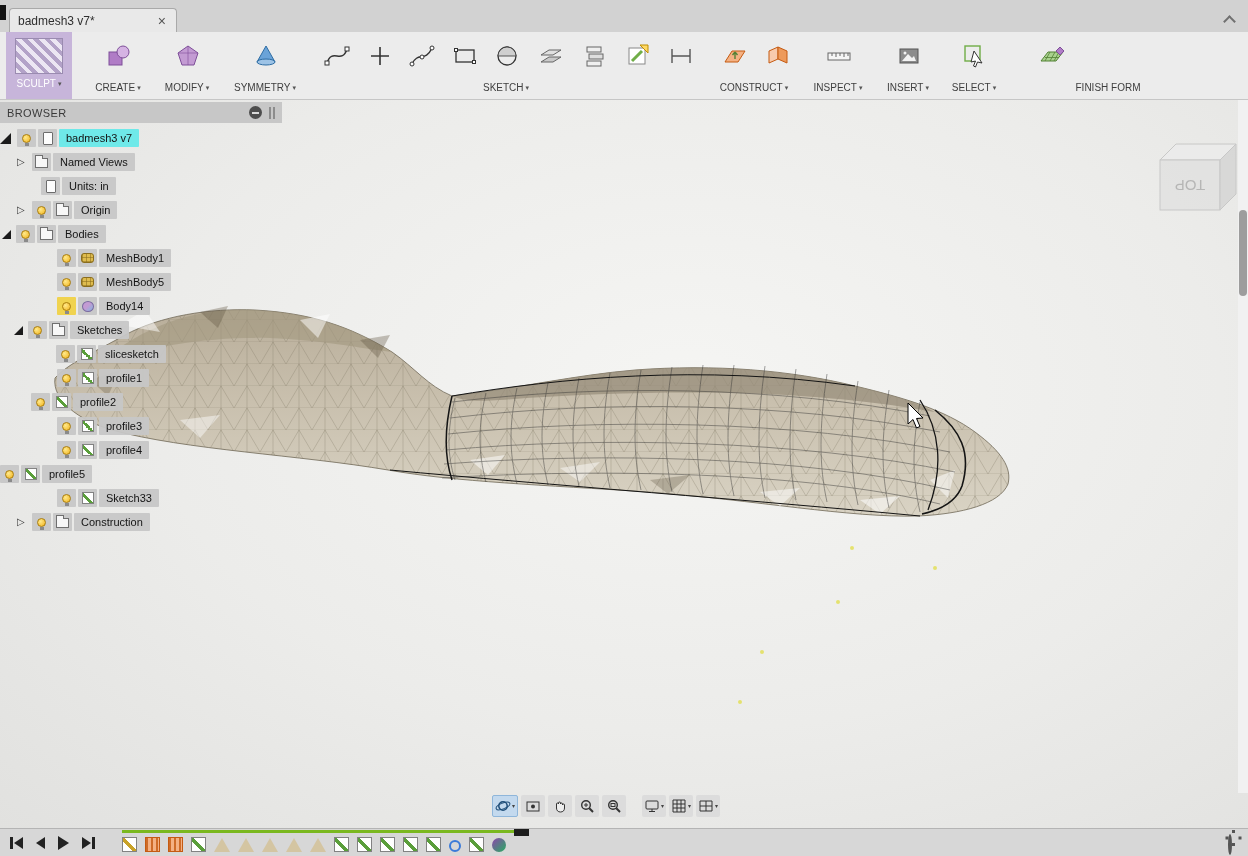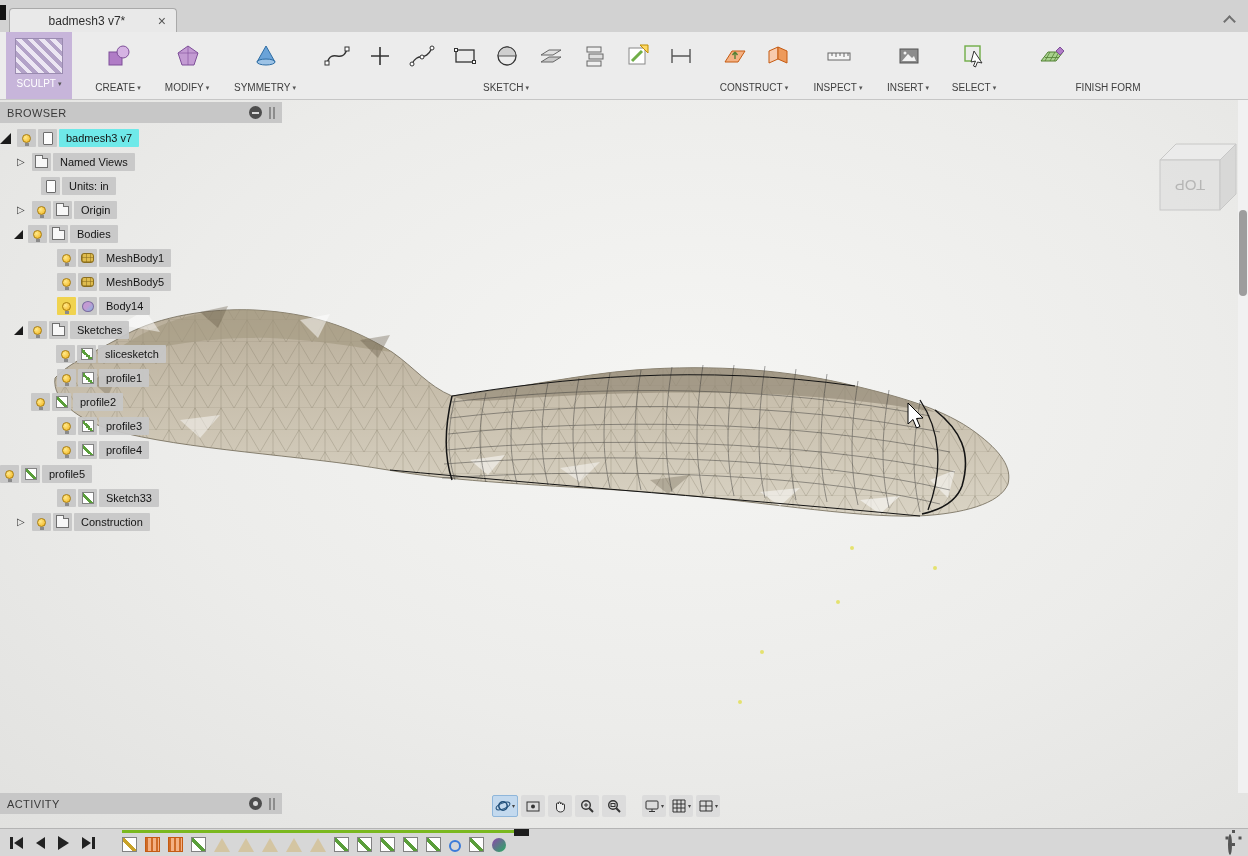--- a/index.html
+++ b/index.html
@@ -5,21 +5,21 @@
   * { box-sizing: border-box; margin: 0; padding: 0; }
   html,body { background:#e8e8e8; font-family:"Liberation Sans", sans-serif; }
   .app { position:relative; width:1248px; height:856px; background:#e9e9e9; overflow:hidden; }
 
   
   .tabbar { position:absolute; left:0; top:0; width:100%; height:32px; background:#d2d2d2; }
   .corner-mark { position:absolute; left:0; top:5px; width:6px; height:15px; background:#141414; }
   .tab { position:absolute; left:9px; top:8px; width:168px; height:24px; background:#e9e9e9;
          border:1px solid #a9a9a9; border-bottom:none; border-radius:4px 4px 0 0;
          display:flex; align-items:center; padding:0 8px; font-size:12px; color:#2f2f2f; }
-  .tab-title { flex:1; white-space:nowrap; overflow:hidden;text-align:center; }
+  .tab-title { flex:1; white-space:nowrap; overflow:hidden; }
   .tab-close { color:#555; font-size:14px; line-height:1; padding:0 2px; cursor:default; }
   .collapse-btn { position:absolute; right:14px; top:14px; width:10px; height:10px; }
   .collapse-btn::after { content:''; position:absolute; left:1px; top:3px; width:7px; height:7px;
          border-left:2px solid #707070; border-top:2px solid #707070; transform:rotate(45deg); }
 
   
   .toolbar { position:absolute; top:32px; left:0; width:100%; height:68px; background:#ececec;
              border-bottom:1px solid #c6c6c6; }
   .tb { position:absolute; top:8px; width:30px; height:32px; display:flex; align-items:center; justify-content:center; }
   .tlabel { position:absolute; top:50px; transform:translateX(-50%); font-size:10px; color:#3e3e3e;
@@ -427,65 +427,65 @@
     <div class="trow" style="padding-left:17px">
       <span class="exp-h">▷</span>
       <span class="chip ichip">
           <span class="i-bulb"></span>
         </span>
       <span class="chip ichip">
           <span class="i-folder"></span>
         </span>
       <span class="chip lchip">Origin</span>
     </div>
+    <div class="trow" style="padding-left:2px">
+      <span class="exp-f"></span>
+      <span class="chip ichip">
+          <span class="i-bulb"></span>
+        </span>
+      <span class="chip ichip">
+          <span class="i-folder"></span>
+        </span>
+      <span class="chip lchip">Bodies</span>
+    </div>
+    <div class="trow" style="padding-left:57px">
+      <span class="chip ichip">
+          <span class="i-bulb"></span>
+        </span>
+      <span class="chip ichip">
+          <span class="i-mesh"></span>
+        </span>
+      <span class="chip lchip">MeshBody1</span>
+    </div>
+    <div class="trow" style="padding-left:57px">
+      <span class="chip ichip">
+          <span class="i-bulb"></span>
+        </span>
+      <span class="chip ichip">
+          <span class="i-mesh"></span>
+        </span>
+      <span class="chip lchip">MeshBody5</span>
+    </div>
+    <div class="trow" style="padding-left:57px">
+      <span class="chip ichip hl">
+          <span class="i-bulb"></span>
+        </span>
+      <span class="chip ichip">
+          <span class="i-body"></span>
+        </span>
+      <span class="chip lchip">Body14</span>
+    </div>
     <div class="trow" style="padding-left:14px">
       <span class="exp-f"></span>
       <span class="chip ichip">
           <span class="i-bulb"></span>
         </span>
       <span class="chip ichip">
           <span class="i-folder"></span>
         </span>
-      <span class="chip lchip">Bodies</span>
-    </div>
-    <div class="trow" style="padding-left:57px">
-      <span class="chip ichip">
-          <span class="i-bulb"></span>
-        </span>
-      <span class="chip ichip">
-          <span class="i-mesh"></span>
-        </span>
-      <span class="chip lchip">MeshBody1</span>
-    </div>
-    <div class="trow" style="padding-left:57px">
-      <span class="chip ichip">
-          <span class="i-bulb"></span>
-        </span>
-      <span class="chip ichip">
-          <span class="i-mesh"></span>
-        </span>
-      <span class="chip lchip">MeshBody5</span>
-    </div>
-    <div class="trow" style="padding-left:57px">
-      <span class="chip ichip hl">
-          <span class="i-bulb"></span>
-        </span>
-      <span class="chip ichip">
-          <span class="i-body"></span>
-        </span>
-      <span class="chip lchip">Body14</span>
-    </div>
-    <div class="trow" style="padding-left:14px">
-      <span class="exp-f"></span>
-      <span class="chip ichip">
-          <span class="i-bulb"></span>
-        </span>
-      <span class="chip ichip">
-          <span class="i-folder"></span>
-        </span>
       <span class="chip lchip">Sketches</span>
     </div>
     <div class="trow" style="padding-left:56px">
       <span class="chip ichip">
           <span class="i-bulb"></span>
         </span>
       <span class="chip ichip">
           <span class="i-sketch"></span>
         </span>
       <span class="chip lchip">slicesketch</span>
@@ -549,25 +549,20 @@
       <span class="chip ichip">
           <span class="i-bulb"></span>
         </span>
       <span class="chip ichip">
           <span class="i-folder"></span>
         </span>
       <span class="chip lchip">Construction</span>
     </div>
   </div>
 
-  <div class="panelbar activity">
-    <span class="panel-title">ACTIVITY</span>
-    <span class="circ-dot"></span>
-    <span class="grip"></span>
-  </div>
 
   <div class="navbar">
     <div class="nbtn active">
       <svg width="16" height="16">
           <circle cx="8" cy="8" r="4.2" fill="none" stroke="#1f4e79" stroke-width="1.5"></circle>
           <ellipse cx="8" cy="8" rx="7.3" ry="2.8" fill="none" stroke="#1f4e79" transform="rotate(-22 8 8)"></ellipse>
         </svg>
       <span class="mini-dd">▾</span>
     </div>
     <div class="nbtn">

